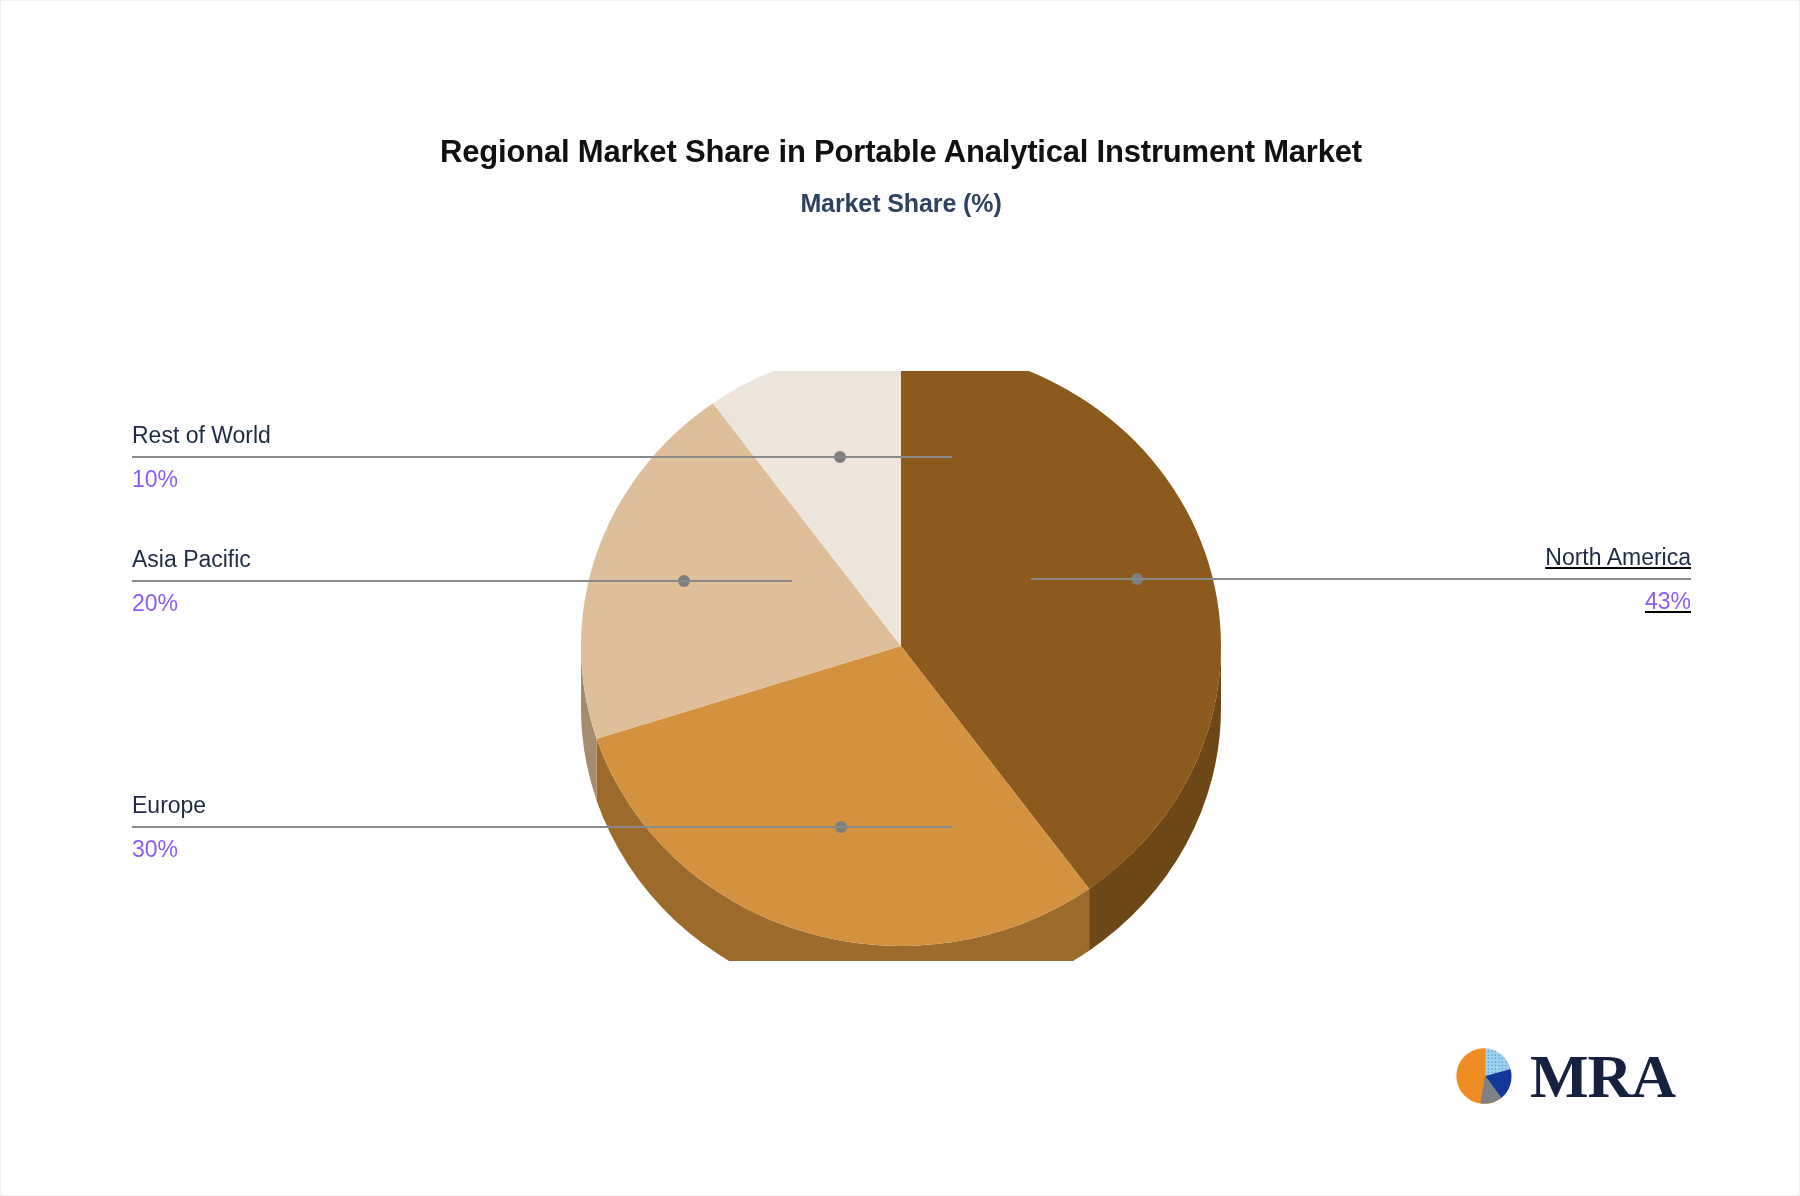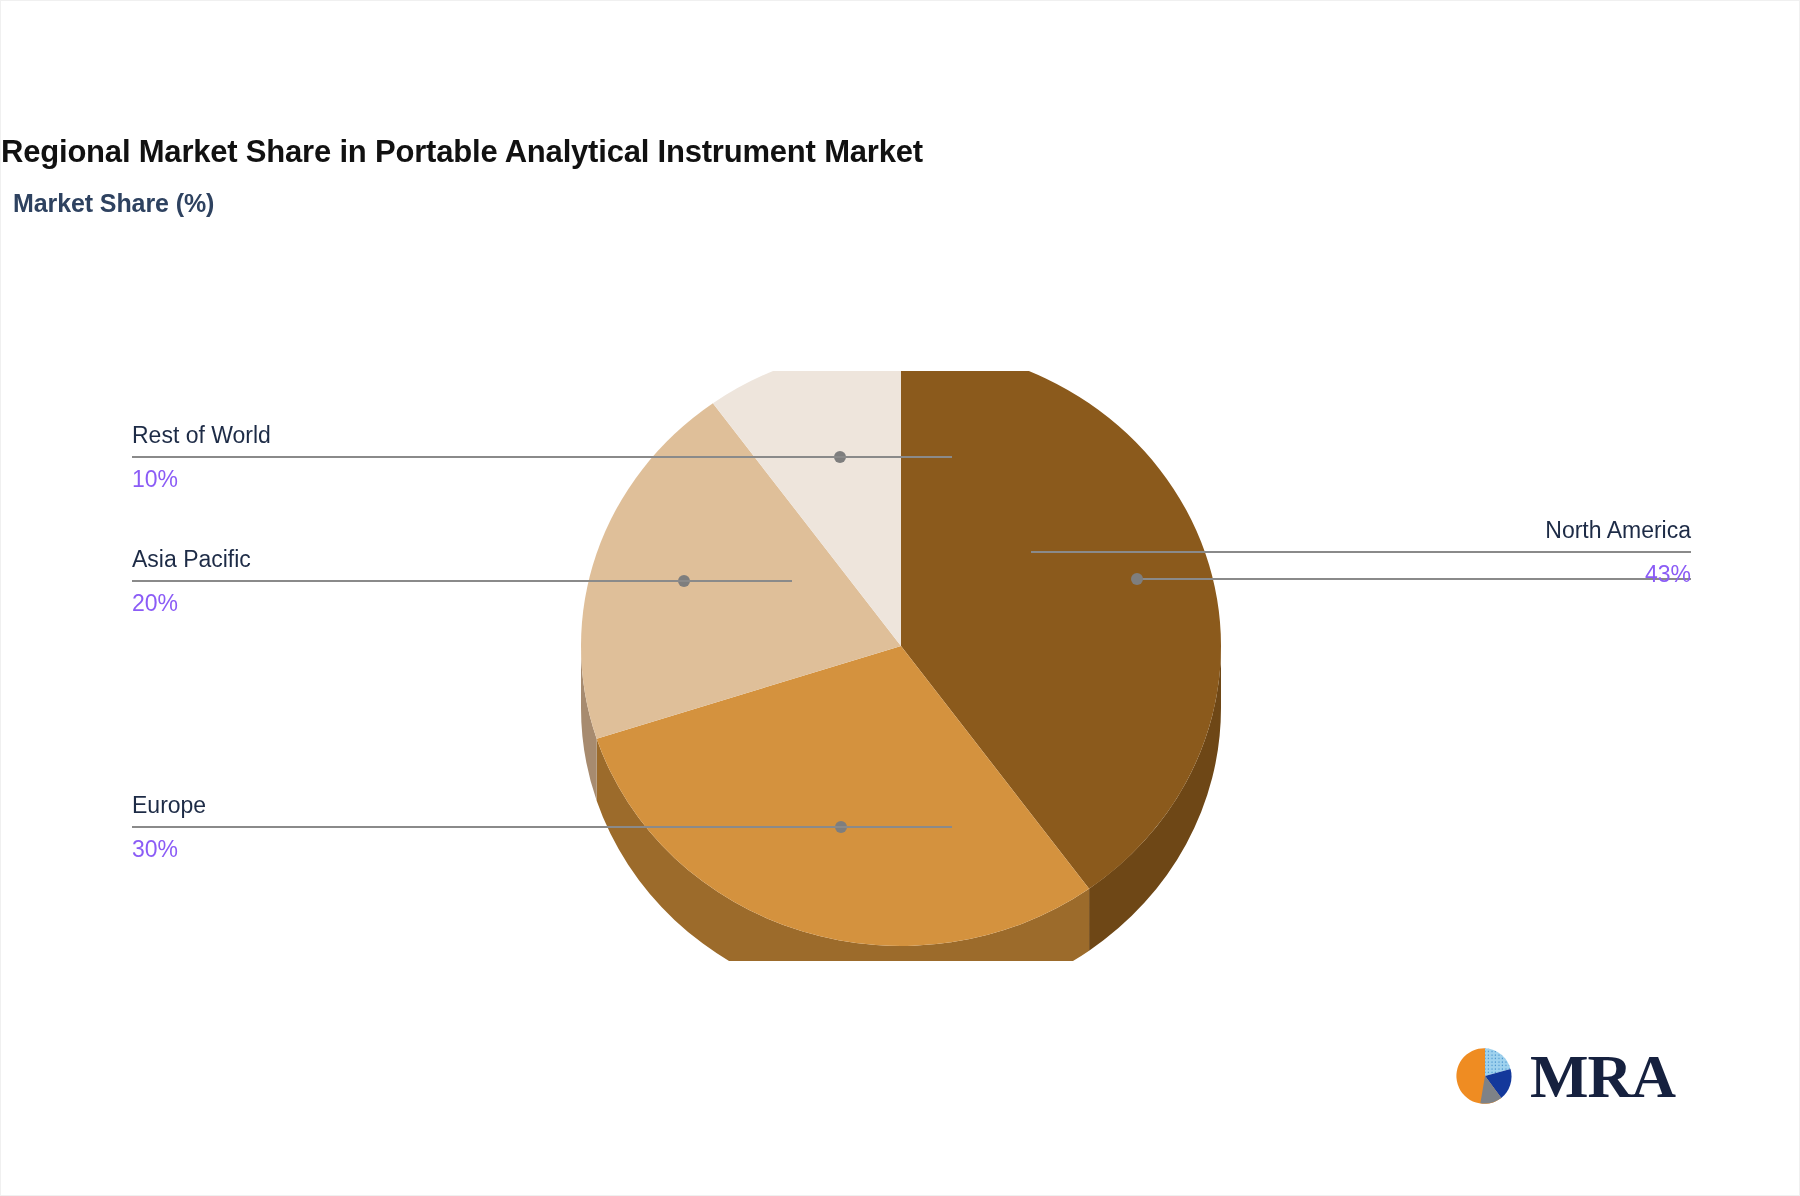--- a/index.html
+++ b/index.html
@@ -17,36 +17,36 @@
     border: 1px solid #f0f0f0;
     overflow: hidden;
   }
 
   
   #title {
     position: absolute;
     top: 133px;
     left: 0;
     width: 1800px;
-    text-align: left;
+    text-align: center;
     font-size: 31px;
     font-weight: bold;
     color: #111111;
     letter-spacing: -0.2px;
   }
   #subtitle {
     position: absolute;
     top: 188px;
     left: 0;
     width: 1800px;
+    text-align: center;
     font-size: 25px;
     font-weight: bold;
     color: #2e4260;
     letter-spacing: -0.1px;
-    padding-left: 12px;
   }
 
   
   #pie-area {
     position: absolute;
     left: 575px;
     top: 370px;
     width: 660px;
     height: 590px;
   }
@@ -145,21 +145,21 @@
     <div class="rule"></div>
     <div class="val">20%</div>
   </div>
 
   <div class="callout left" style="left:131px; top:793px; width:820px;">
     <div class="cap">Europe</div>
     <div class="rule"></div>
     <div class="val">30%</div>
   </div>
 
-  <div class="callout right" style="left:1030px; top:518px; width:660px;">
+  <div class="callout right" style="left:1030px; top:545px; width:660px;text-decoration:underline;">
     <div class="cap">North America</div>
     <div class="rule"></div>
     <div class="val">43%</div>
   </div>
 
   <div id="logo">
     <svg id="logo-mark" viewBox="0 0 100 100">
       <defs>
         <pattern id="dots" width="6" height="6" patternUnits="userSpaceOnUse">
           <rect width="6" height="6" fill="#9FD2EE"></rect>

